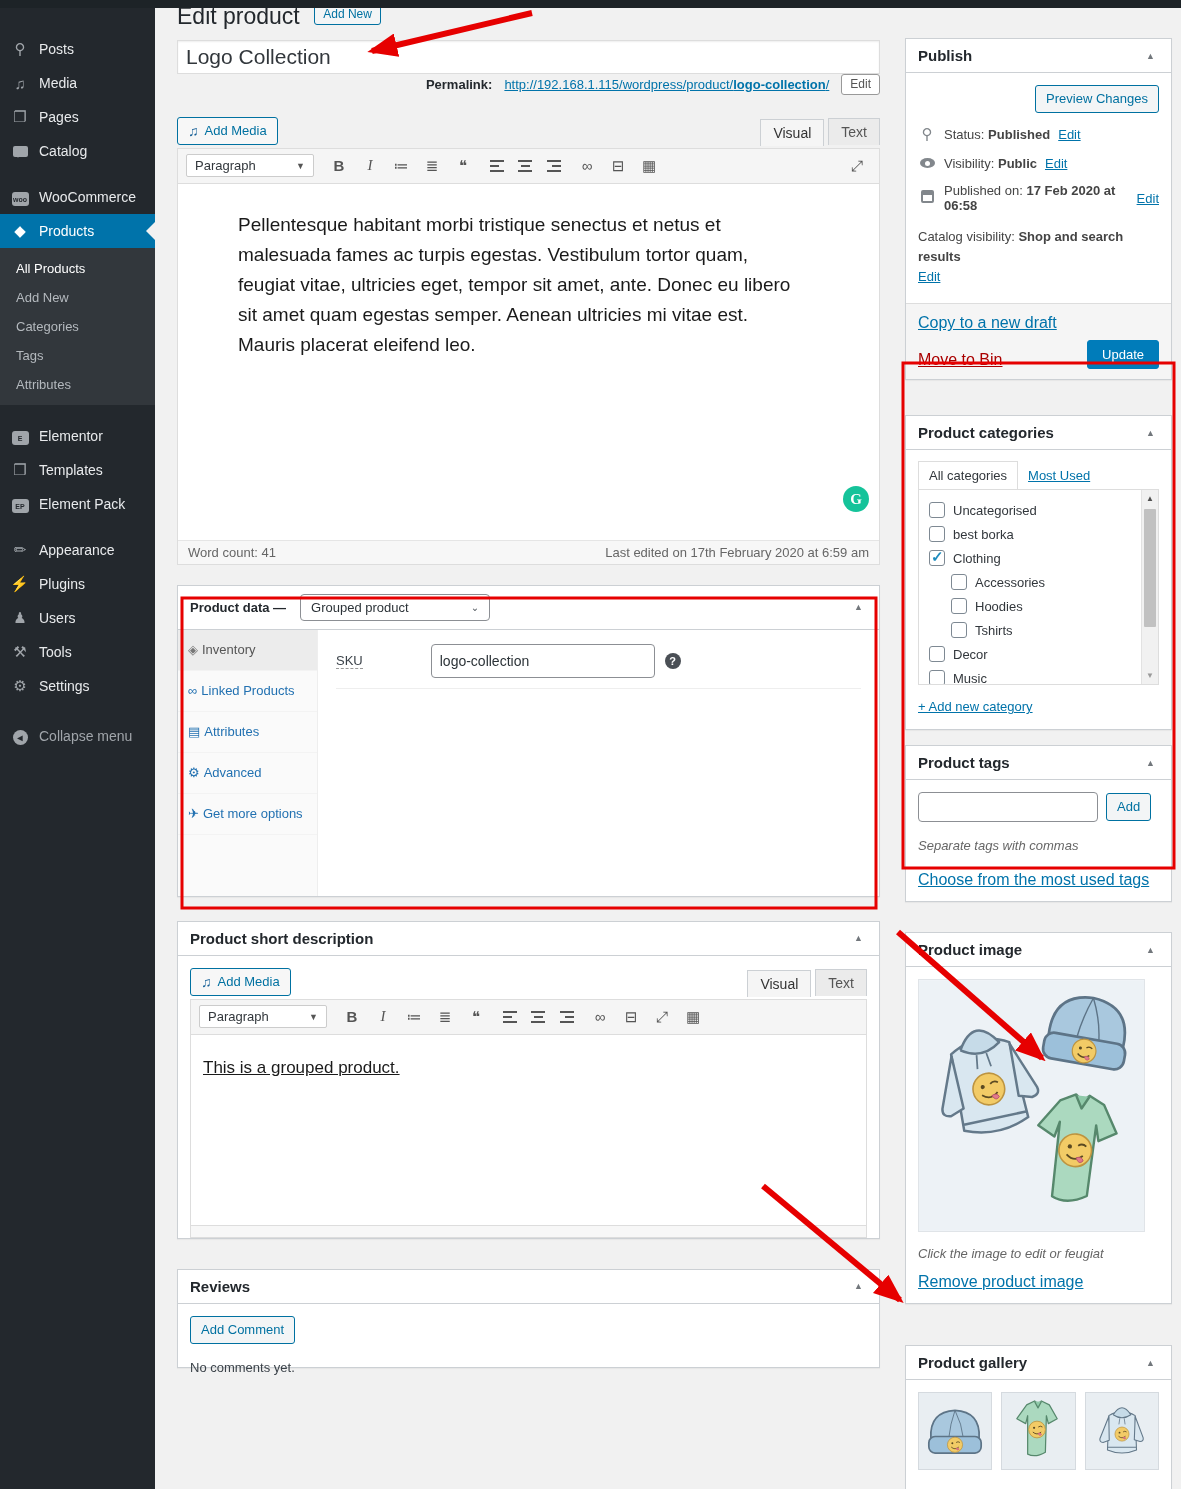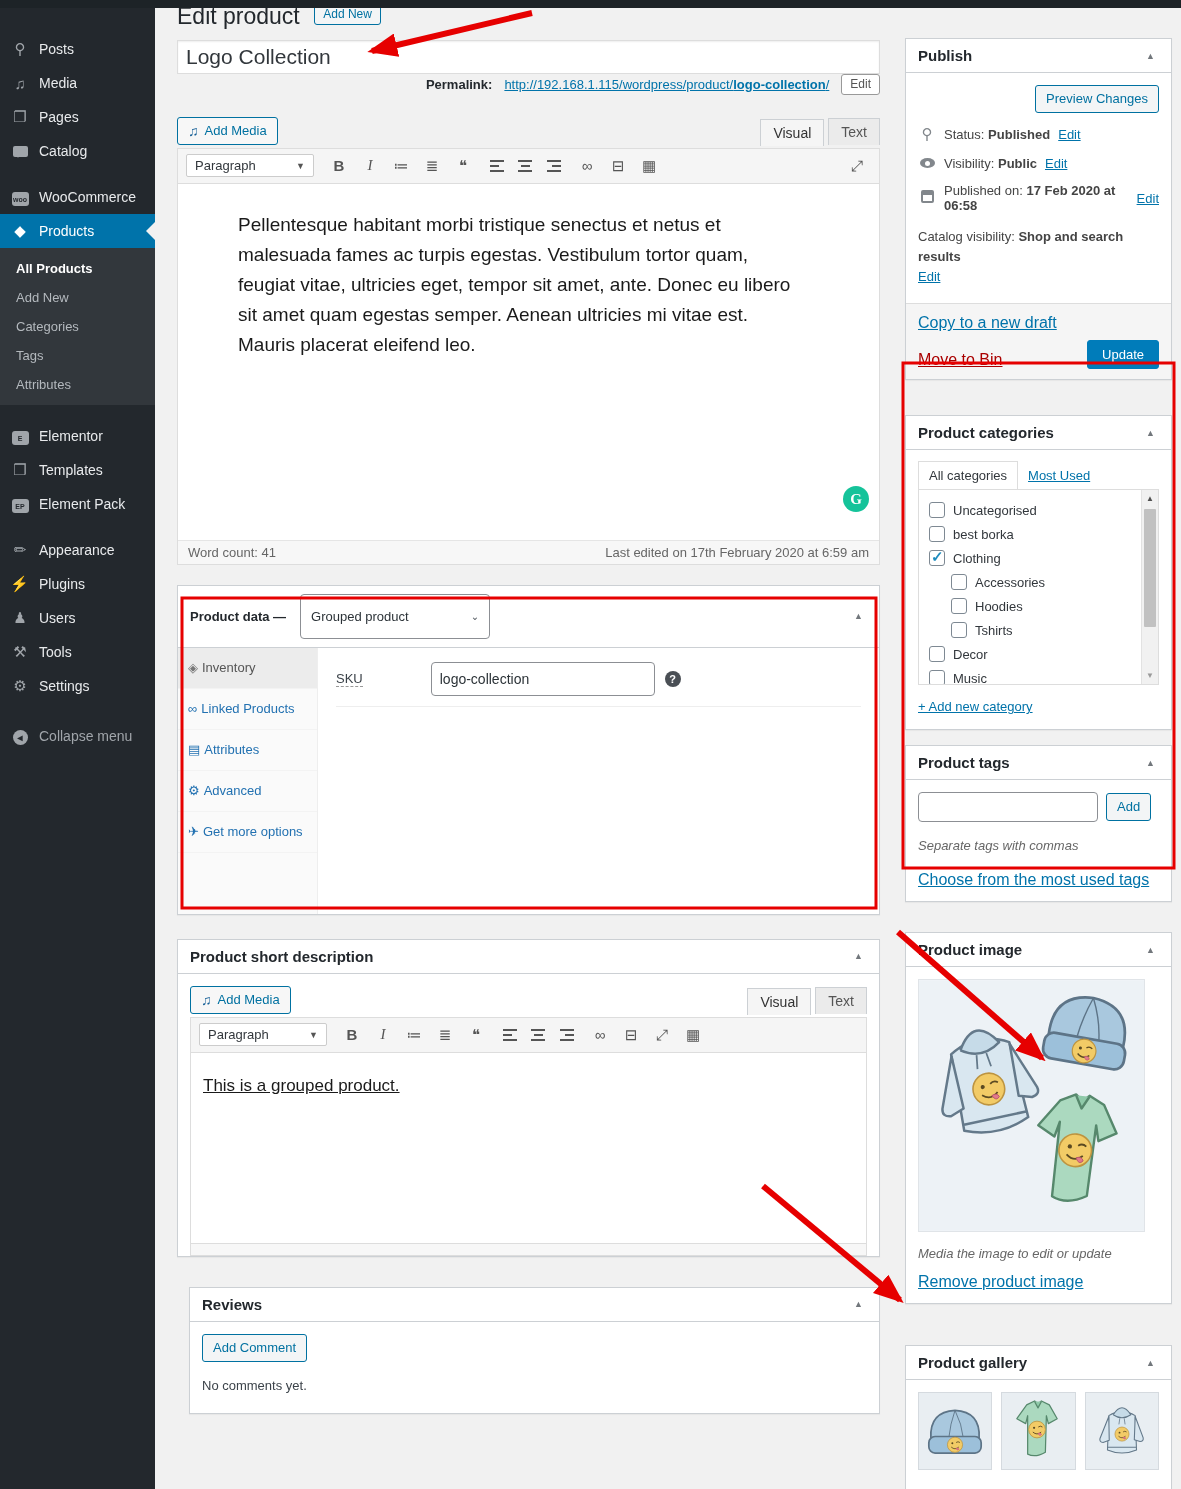--- a/index.html
+++ b/index.html
@@ -16,21 +16,21 @@
   .mi.active{background:#0073aa;color:#fff;position:relative;}
   .mi.active .ico{color:#fff;}
   .mi.active::after{content:"";position:absolute;right:0;top:50%;margin-top:-9px;border:9px solid transparent;border-right-color:#f1f1f1;}
   .mi.dim{color:#a0a5aa;}
   .badge{display:inline-flex;align-items:center;justify-content:center;width:17px;height:14px;background:#a0a5aa;color:#23282d;border-radius:3px;font-size:7px;font-weight:bold;}
   .badge.round{width:15px;height:15px;border-radius:50%;font-size:10px;}
   .bubble{width:15px;height:11px;background:#a0a5aa;border-radius:2px;position:relative;display:inline-block;}
   .bubble::after{content:"";position:absolute;left:3px;bottom:-5px;border:4px solid transparent;border-top-color:#a0a5aa;border-left-width:2px;border-right-width:2px;}
   #submenu{background:#32373c;padding:6px 0;}
   .smi{padding:7px 12px 7px 16px;font-size:13px;color:#b4b9be;cursor:pointer;}
-  .smi.current{color:#fff;font-weight:bold;}
+  .smi.current{color:#fff;font-weight:normal;}
   .spacer12{height:12px;} .spacer14{height:14px;} .spacer16{height:16px;}
   #dash-item{margin-top:-24px;}
 
   
   #main{position:absolute;left:177px;top:8px;width:703px;}
   #side{position:absolute;left:905px;top:38px;width:267px;}
 
   
   h1.page-title{font-size:23px;font-weight:400;color:#23282d;margin:-7px 0 0 0;line-height:30px;display:inline-block;}
   .btn2{display:inline-block;background:#f3f5f6;border:1px solid #0071a1;color:#0071a1;border-radius:3px;font-size:13px;padding:4px 10px;cursor:pointer;line-height:1.4;}
@@ -72,21 +72,21 @@
   .edbar .push{margin-left:auto;}
   .edcontent{position:relative;background:#fff;font-family:"Liberation Serif",serif;font-size:19px;color:#1a1a1a;line-height:30px;}
   #main-content{min-height:356px;padding:26px 88px 0 60px;}
   .grammarly{position:absolute;right:10px;bottom:28px;width:26px;height:26px;border-radius:50%;background:#15c39a;color:#fff;display:flex;align-items:center;justify-content:center;font-weight:bold;font-size:15px;cursor:pointer;font-family:"Liberation Serif",serif;}
   .statusbar{display:flex;justify-content:space-between;background:#f7f7f7;border-top:1px solid #e5e5e5;font-size:13px;color:#666;padding:4px 10px;}
 
   
   #pd-box{margin-top:20px;}
   .pd-head{display:flex;align-items:center;padding:8px 12px;border-bottom:1px solid #ccd0d4;}
   .pd-head .t{font-size:13px;font-weight:600;color:#23282d;}
-  .wcselect{margin-left:14px;border:1px solid #8c8f94;border-radius:4px;background:#fff;font-size:13px;color:#2c3338;padding:14px 10px;width:190px;display:inline-flex;justify-content:space-between;align-items:center;cursor:pointer;}
+  .wcselect{margin-left:14px;border:1px solid #8c8f94;border-radius:4px;background:#fff;font-size:13px;color:#2c3338;padding:5px 10px;width:190px;display:inline-flex;justify-content:space-between;align-items:center;cursor:pointer;}
   .wcselect .car{color:#50575e;font-size:10px;}
   .pd-head .toggle{margin-left:auto;}
   .pd-body{display:flex;min-height:266px;}
   .pd-tabs{width:140px;background:#fafafa;border-right:1px solid #eee;padding:0;}
   .pdt{padding:10px 10px;font-size:13px;color:#2271b1;cursor:pointer;line-height:20px;border-bottom:1px solid #f3f3f3;}
   .pdt .tico{margin-right:4px;font-size:13px;}
   .pdt.on{background:#ececec;color:#555;}
   .pdt.on .tico{color:#777;}
   .pd-panel{flex:1;padding:14px 18px;}
   .skurow{display:flex;align-items:center;gap:10px;padding-bottom:10px;border-bottom:1px solid #eee;}
@@ -94,21 +94,21 @@
   #sku-input{width:224px;height:34px;border:1px solid #8c8f94;border-radius:4px;padding:0 8px;font-size:14px;color:#2c3338;}
   .helptip{width:16px;height:16px;border-radius:50%;background:#4a4f55;color:#fff;font-size:11px;display:inline-flex;align-items:center;justify-content:center;cursor:pointer;font-weight:bold;}
 
   
   #sd-box{margin-top:24px;}
   .sd-inner{padding:10px 12px 0 12px;}
   #sd-content{min-height:190px;padding:18px 12px;font-size:17px;text-decoration:underline;}
   .resize-bar{height:12px;background:#f7f7f7;border-top:1px solid #ddd;margin:0 0 0 0;}
 
   
-  #rv-box{margin-top:30px;height:127px;margin-left:12px;}
+  #rv-box{margin-top:30px;height:99px;}
   .rv-body{padding:12px;}
   .rv-empty{font-size:13px;color:#3c434a;margin-top:16px;}
 
   
   .pub-body{padding:10px 12px 12px;font-size:13px;color:#444;}
   .pub-row{display:flex;align-items:center;gap:8px;margin:12px 0;}
   .pub-ico{width:18px;color:#82878c;text-align:center;font-size:14px;flex:0 0 18px;}
   .eye{width:15px;height:10px;background:#82878c;border-radius:50%;position:relative;display:inline-block;}
   .eye::after{content:"";position:absolute;left:5px;top:2.5px;width:5px;height:5px;border-radius:50%;background:#fff;}
   .cal{width:13px;height:13px;border:2px solid #82878c;border-top-width:5px;border-radius:2px;display:inline-block;}
@@ -548,21 +548,21 @@
           <g transform="translate(4,28) rotate(-12 65 75)">
               <use href="#hoodie" width="130" height="150"></use>
             </g>
           <g transform="translate(122,6) rotate(10 45 40)">
               <use href="#beanie" width="98" height="87"></use>
             </g>
           <g transform="translate(96,112) rotate(6 65 65)">
               <use href="#tshirt" width="126" height="126"></use>
             </g>
         </svg>
-        <div class="img-cap">Media the image to edit or update</div>
+        <div class="img-cap">Click the image to edit or feugiat</div>
         <a class="lnk">Remove product image</a>
       </div>
     </div>
 
     <div class="postbox" id="gal-box">
       <div class="pb-head">
         <span class="t">Product gallery</span>
         <span class="toggle">▲</span>
       </div>
       <div class="gal-body">

